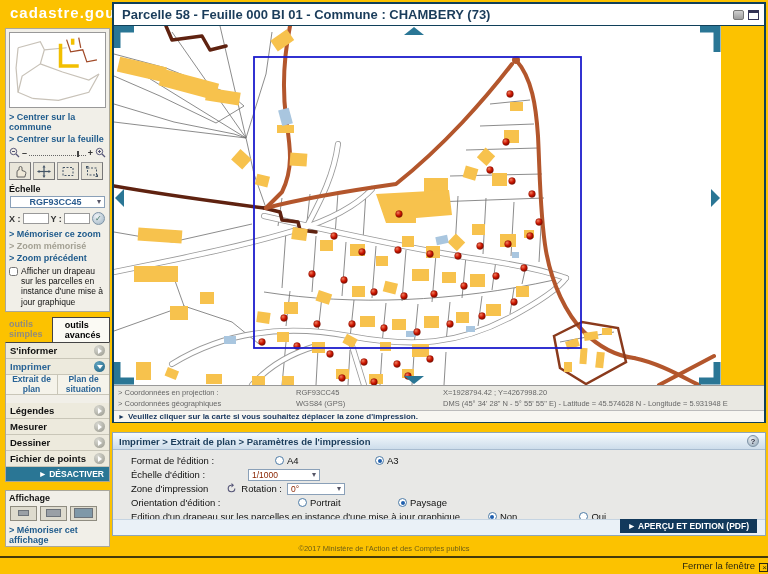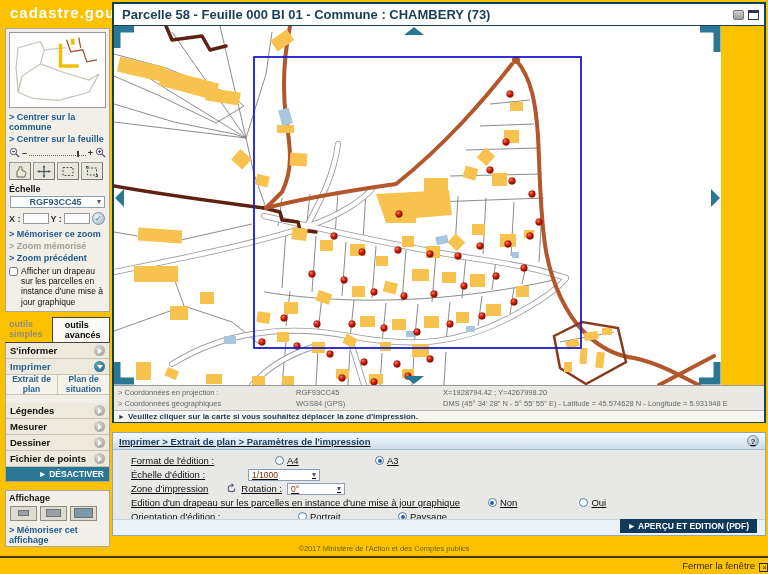--- a/index.html
+++ b/index.html
@@ -71,21 +71,21 @@
   .mapwhite { position:absolute; left:0; top:0; width:607px; height:359px; background:#fff; }
   .maparea svg { position:absolute; left:0; top:0; }
   .infobar { height:25px; background:#e9e8e2; border-top:1px solid #999; padding:1px 4px; font-size:7.5px; color:#666; }
   .inforow { display:flex; height:11px; align-items:center; }
   .inforow .c1 { width:178px; }
   .inforow .c2 { width:147px; }
   .inforow .c3 { flex:1; }
   .msgbar { height:12px; background:#f7f6f1; border-top:1px solid #bbb; font-size:8px; font-weight:bold; color:#16355c; padding:1px 4px; }
   .msgbar .arr { color:#16355c; margin-right:3px; font-size:7px; }
   
-  .printpanel { position:absolute; left:112px; top:432px; width:654px; height:104px; border:1px solid #8fa6b8; background:#e8e8e6;text-decoration:underline; }
+  .printpanel { position:absolute; left:112px; top:432px; width:654px; height:104px; border:1px solid #8fa6b8; background:#e8e8e6; }
   .pp-head { height:17px; background:linear-gradient(#f6fafd,#cdddeb); border-bottom:1px solid #a8bcd0; display:flex; align-items:center; padding:0 6px; }
   .pp-head .t { flex:1; font-size:9.5px; font-weight:bold; color:#1a3c5a; }
   .helpcirc { width:12px; height:12px; border-radius:50%; background:radial-gradient(circle at 35% 30%, #e8edf2, #93a7b8); border:1px solid #7d93a6; text-align:center; font-size:8px; font-weight:bold; color:#334; line-height:11px; }
   .pp-body { padding:4px 0 0 18px; font-size:9.5px; color:#111; }
   .pp-row { display:flex; align-items:center; height:13px; margin-bottom:1px; }
   .pp-row .lbl { }
   .radio { width:9px; height:9px; border-radius:50%; border:1px solid #4d7ba6; background:#fff; display:inline-block; position:relative; margin-right:3px; flex:none; }
   .radio.checked::after { content:""; position:absolute; left:1.5px; top:1.5px; width:4px; height:4px; border-radius:50%; background:#1f5fae; }
   .ropt { display:flex; align-items:center; }
   .sel { display:inline-flex; justify-content:space-between; align-items:center; background:#fff; border:1px solid #8aa0b8; height:12px; font-size:8.5px; padding:0 3px; }
@@ -516,39 +516,39 @@
           <path d="M8.8,5.5 A3.3,3.3 0 1 1 5.5,2.2" fill="none" stroke="#557" stroke-width="1.1"></path>
           <path d="M5.5,0 L8,2.2 L5.5,4.4 Z" fill="#557"></path>
         </svg>
       <span class="lbl" style="margin-right:5px">Rotation :</span>
       <span class="sel" style="width:58px">
           <span class="v">0°</span>
           <span class="arr">▾</span>
         </span>
     </div>
     <div class="pp-row">
+      <span class="lbl" style="width:167px">Orientation d'édition :</span>
+      <span class="ropt" style="width:100px">
+          <span class="radio"></span>
+          <span>Portrait</span>
+        </span>
+      <span class="ropt">
+          <span class="radio checked"></span>
+          <span>Paysage</span>
+        </span>
+    </div>
+    <div class="pp-row">
       <span class="lbl">Edition d'un drapeau sur les parcelles en instance d'une mise à jour graphique</span>
       <span class="ropt" style="margin-left:28px">
           <span class="radio checked"></span>
           <span>Non</span>
         </span>
       <span class="ropt" style="margin-left:62px">
           <span class="radio"></span>
           <span>Oui</span>
-        </span>
-    </div>
-    <div class="pp-row">
-      <span class="lbl" style="width:167px">Orientation d'édition :</span>
-      <span class="ropt" style="width:100px">
-          <span class="radio"></span>
-          <span>Portrait</span>
-        </span>
-      <span class="ropt">
-          <span class="radio checked"></span>
-          <span>Paysage</span>
         </span>
     </div>
   </div>
   <div class="pp-foot">
     <span class="pdfbtn"><span>► </span><span>APERÇU ET EDITION (PDF)</span></span>
   </div>
 </div>
 
 <div class="copyright">©2017 Ministère de l'Action et des Comptes publics</div>
 <div class="footline"></div>

